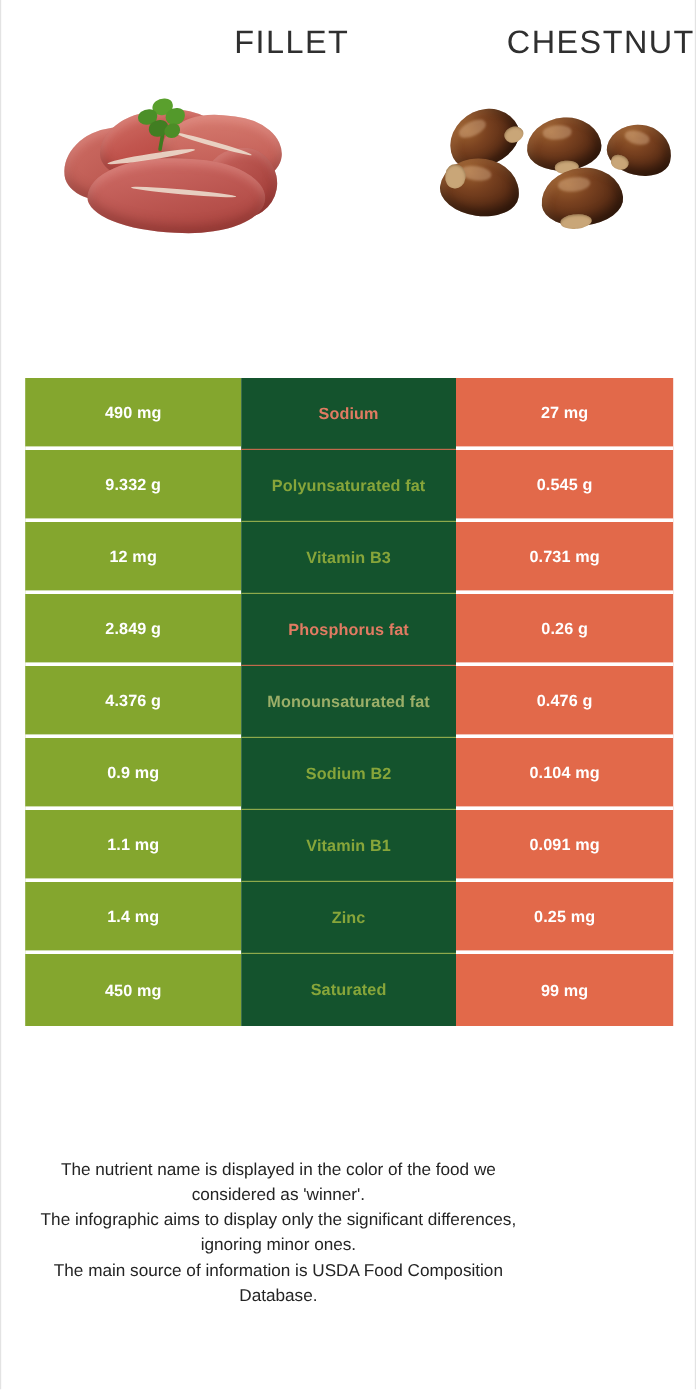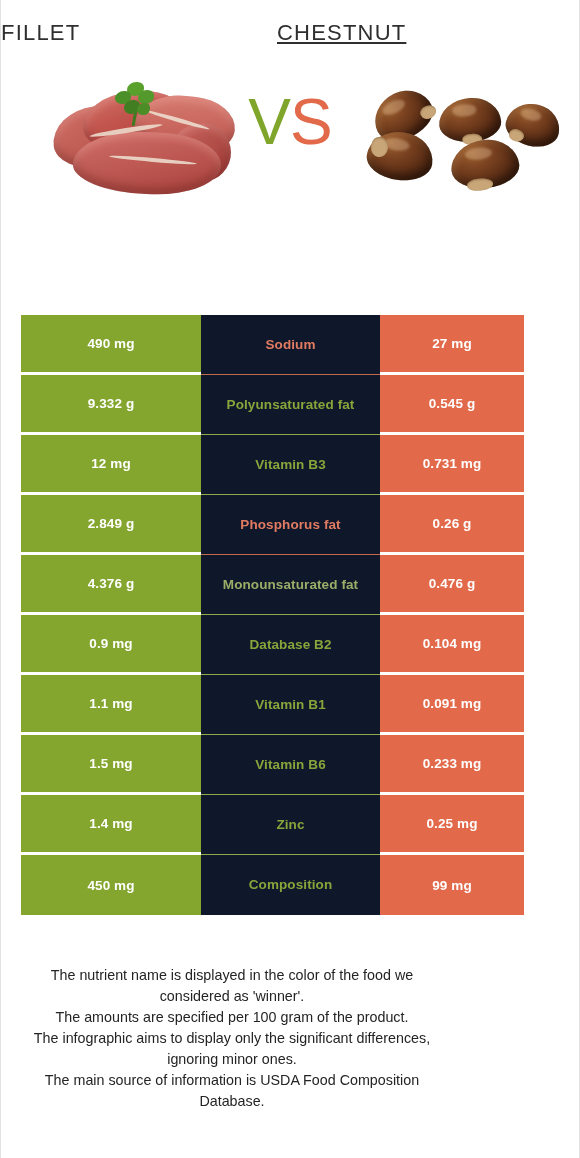--- a/index.html
+++ b/index.html
@@ -28,29 +28,29 @@
   .header {
     height: 62px;
     display: flex;
     align-items: center;
     position: relative;
   }
   .food-title {
     position: absolute;
     top: 20px;
     font-family: "Liberation Sans", sans-serif;
-    font-size: 22px;
+    font-size: 27px;
     font-weight: 300;
     letter-spacing: 1.2px;
     color: #2f2f2f;
-    text-align: left;
+    text-align: right;
     white-space: nowrap;
   }
   .title-left  { left: 0;   width: 290px; }
-  .title-right { right: 12px;  width: 290px; text-decoration: underline; }
+  .title-right { right: 0;  width: 290px; }
 
   
   .hero {
     position: relative;
     height: 235px;
   }
   .hero-left {
     position: absolute;
     left: 48px;
     top: 18px;
@@ -189,27 +189,27 @@
     letter-spacing: .1px;
   }
   .cell-left {
     width: 180px;
     background: #84A62E;
     color: #ffffff;
     border-bottom: 3px solid #ffffff;
   }
   .cell-mid {
     width: 179px;
-    background: #0f172a;
+    background: #14532d;
     font-weight: 700;
     font-size: 13.5px;
     text-align: right;
   }
   .cell-right {
-    width: 144px;
+    width: 181px;
     background: #E2694A;
     color: #ffffff;
     border-bottom: 3px solid #ffffff;
   }
   .row:last-child .cell-left,
   .row:last-child .cell-right { border-bottom: none; }
 
   .cell-mid { border-bottom: 1px solid transparent; }
   .mid-green  { color: #87A53A; border-bottom-color: #8EA94B; }
   .mid-orange { color: #E17B62; border-bottom-color: #C06A4B; }
@@ -258,23 +258,20 @@
           <div class="stem"></div>
           <div class="leaf l1"></div>
           <div class="leaf l2"></div>
           <div class="leaf l3"></div>
           <div class="leaf l4"></div>
           <div class="leaf l5"></div>
         </div>
       </div>
     </div>
 
-    <div class="vs-wrap">
-      <span class="vs-v">V</span><span class="vs-s">S</span>
-    </div>
 
     <div class="hero-right">
       <div class="nuts">
         <div class="nut n1">
             <div class="gloss"></div>
             <div class="hilum"></div>
           </div>
         <div class="nut n2">
             <div class="gloss"></div>
             <div class="hilum"></div>
@@ -317,45 +314,39 @@
         <div class="cell cell-mid mid-orange">Phosphorus fat</div>
         <div class="cell cell-right">0.26 g</div>
       </div>
       <div class="row">
         <div class="cell cell-left">4.376 g</div>
         <div class="cell cell-mid mid-sage">Monounsaturated fat</div>
         <div class="cell cell-right">0.476 g</div>
       </div>
       <div class="row">
         <div class="cell cell-left">0.9 mg</div>
-        <div class="cell cell-mid mid-green">Database B2</div>
+        <div class="cell cell-mid mid-green">Sodium B2</div>
         <div class="cell cell-right">0.104 mg</div>
       </div>
       <div class="row">
         <div class="cell cell-left">1.1 mg</div>
         <div class="cell cell-mid mid-green">Vitamin B1</div>
         <div class="cell cell-right">0.091 mg</div>
       </div>
       <div class="row">
-        <div class="cell cell-left">1.5 mg</div>
-        <div class="cell cell-mid mid-green">Vitamin B6</div>
-        <div class="cell cell-right">0.233 mg</div>
-      </div>
-      <div class="row">
         <div class="cell cell-left">1.4 mg</div>
         <div class="cell cell-mid mid-green">Zinc</div>
         <div class="cell cell-right">0.25 mg</div>
       </div>
       <div class="row">
         <div class="cell cell-left">450 mg</div>
-        <div class="cell cell-mid mid-green">Composition</div>
+        <div class="cell cell-mid mid-green">Saturated</div>
         <div class="cell cell-right">99 mg</div>
       </div>
     </div>
 
   <div class="footer">
     <p>The nutrient name is displayed in the color of the food we considered as 'winner'.</p>
-    <p>The amounts are specified per 100 gram of the product.</p>
     <p>The infographic aims to display only the significant differences, ignoring minor ones.</p>
     <p>The main source of information is USDA Food Composition Database.</p>
   </div>
 
 </div>
 
 </body></html>

